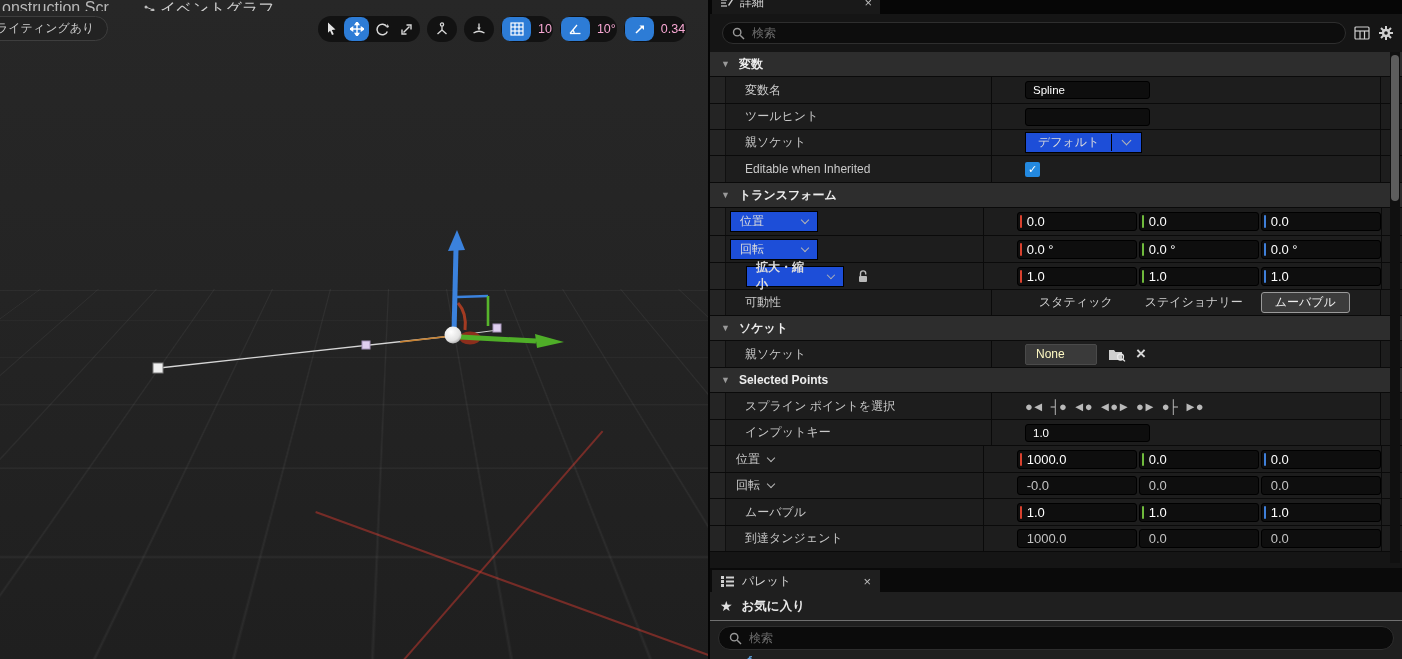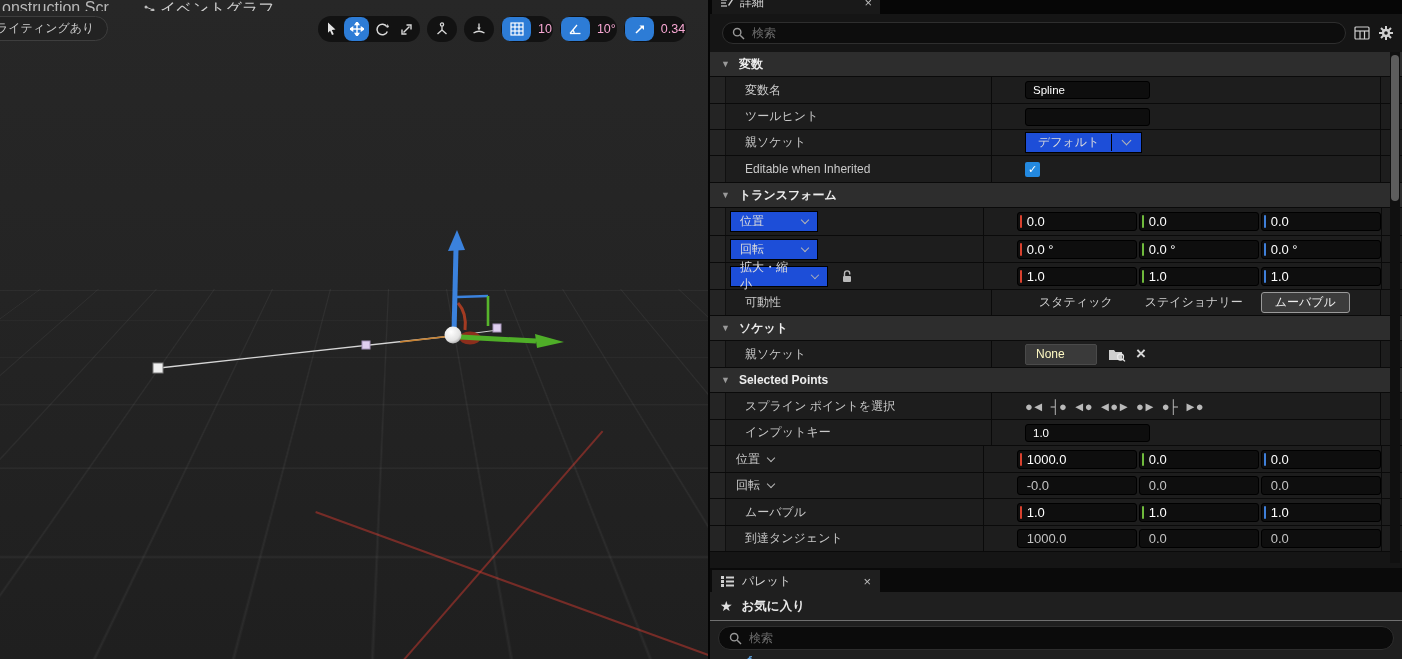--- a/index.html
+++ b/index.html
@@ -432,21 +432,21 @@
               <span>0.0 °</span>
             </div>
           <div class="vbox">
               <span class="cbar b"></span>
               <span>0.0 °</span>
             </div>
         </div>
         <div class="gutter"></div>
       </div>
       <div class="prow" style="height:27px">
-        <div class="plabel" style="padding-left:20px;">
+        <div class="plabel" style="padding-left:36px;font-weight:bold;">
           <div class="dd" style="width:98px;justify-content:space-between;">
             <span>拡大・縮小</span>
               <span class="chev sm"></span>
           </div>
           <span style="margin-left:6px;">
             <svg width="12" height="14" viewBox="0 0 12 14" stroke="#b9b9b9" stroke-width="1.4" fill="none">
               <path d="M3.5 7 V4.5 a2.6 2.6 0 0 1 5.2 0 V5.5"></path>
                 <rect x="2" y="7" width="8" height="6" rx="1" fill="#b9b9b9" stroke="none"></rect>
             </svg>
           </span>

